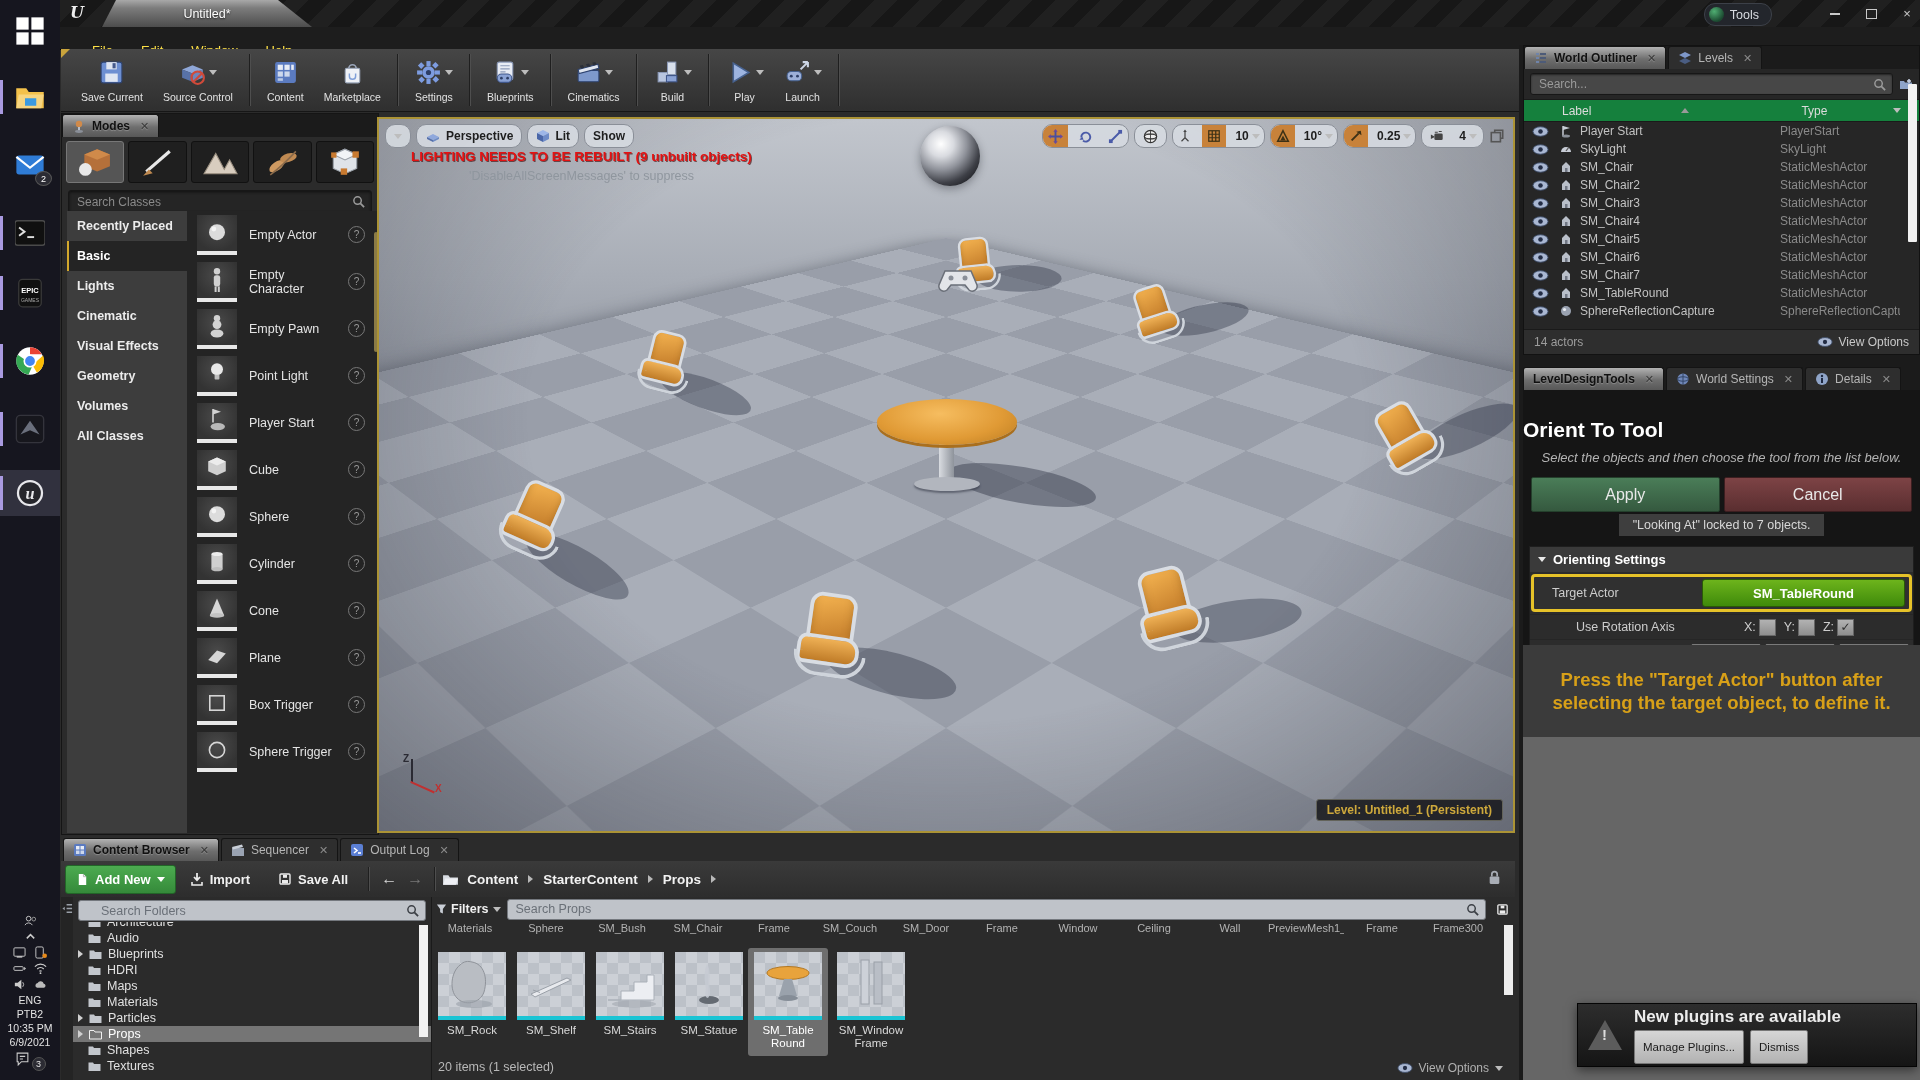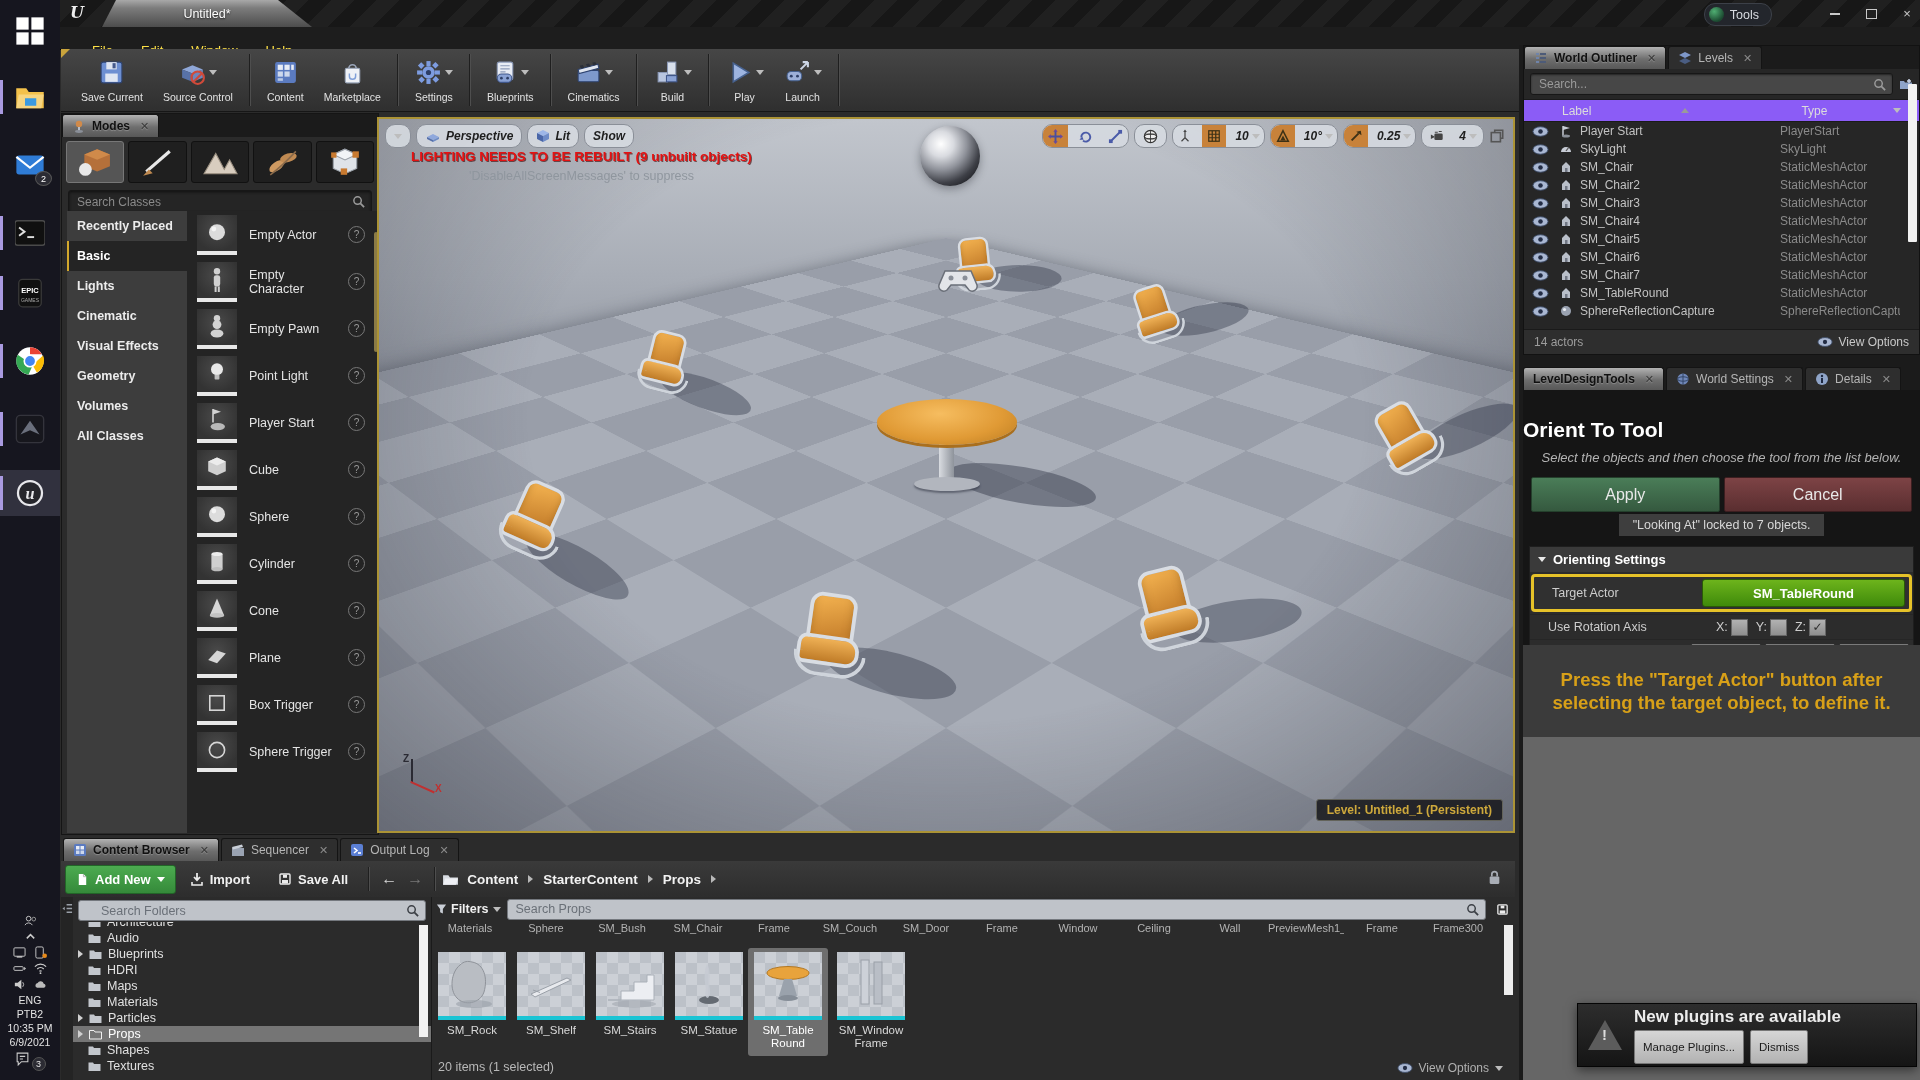--- a/index.html
+++ b/index.html
@@ -86,21 +86,21 @@
   #modescroll{position:absolute;right:0;top:118px;width:4px;height:120px;background:#8a7a46;border-radius:2px;}
 
   
   #viewport{left:317px;top:117px;width:1138px;height:716px;border:2px solid #ab9335;box-sizing:border-box;overflow:hidden;
     background:linear-gradient(180deg,#c2c6cd 0%,#a8adb6 22%,#8b909b 45%,#565a64 78%,#3c3f48 100%);}
   #floor{position:absolute;left:567px;top:400px;width:1680px;height:1680px;margin-left:-840px;margin-top:-840px;
     background:repeating-conic-gradient(#a9aeb8 0% 25%,#999ea9 0% 50%);background-size:240px 240px;
     transform:perspective(1150px) rotateX(63deg) rotateZ(45deg);box-shadow:0 0 80px rgba(40,44,58,.4);}
   #vig{position:absolute;inset:0;background:radial-gradient(ellipse at 50% 42%,transparent 52%,rgba(22,24,34,.38) 100%);}
   .vp-pill{display:flex;align-items:center;background:rgba(213,217,224,.92);border:1px solid #8a8f98;border-radius:10px;height:22px;
-    color:#1e1e1e;font-size:12px;font-weight:bold;padding:0 8px;gap:5px;font-style:italic;}
+    color:#1e1e1e;font-size:12px;font-weight:bold;padding:0 8px;gap:5px;}
   .vp-pill .seg{display:flex;align-items:center;justify-content:center;height:22px;padding:0 5px;}
   .vp-pill .seg.on{background:#c8823a;border-radius:9px 0 0 9px;}
   .vp-pill .seg .ico{width:15px;height:15px;}
   #vphudL{position:absolute;left:6px;top:5px;display:flex;gap:5px;z-index:5;}
   #vphudR{position:absolute;right:8px;top:5px;display:flex;gap:5px;z-index:5;align-items:center;}
   .snapval{font-weight:bold;font-size:12px;color:#1e1e1e;display:flex;align-items:center;gap:3px;padding:0 4px;}
   #warn1{position:absolute;left:32px;top:30px;color:#e51212;font-weight:bold;font-size:13.5px;text-shadow:1px 1px 0 rgba(60,0,0,.6);z-index:5;}
   #warn2{position:absolute;left:90px;top:50px;color:#8f969e;font-size:12.5px;z-index:5;}
   #levelbadge{position:absolute;right:10px;bottom:10px;background:rgba(18,18,22,.82);border:1px solid #63635a;border-radius:3px;
     color:#cda83c;font-size:12px;font-weight:bold;padding:3px 10px;z-index:5;}
@@ -126,21 +126,21 @@
   .chair .rl{position:absolute;left:9px;top:52px;width:52px;height:16px;border:3px solid #cfd4db;border-top:none;border-radius:0 0 26px 26px;}
   .controller{position:absolute;left:556px;top:148px;z-index:3;}
 
   
   #rightcol{left:1459px;top:45px;width:401px;height:1035px;background:#1b1b1b;}
   #outliner{position:absolute;left:4px;top:0;width:397px;height:310px;background:#262626;border:1px solid #121212;box-sizing:border-box;}
   .srow{display:flex;align-items:center;gap:5px;padding:4px 5px 2px 6px;}
   .srow .searchbox{flex:1;margin:0;background:#474747;box-shadow:inset 0 1px 2px #222;}
   .srow .searchbox input{color:#cdcdcd;}
   .srow .searchbox input::placeholder{color:#9a9a9a;}
-  #outhdr{display:flex;background:#8b5cf6;border-top:1px solid #1a1a1a;border-bottom:1px solid #1a1a1a;height:21px;align-items:center;
+  #outhdr{display:flex;background:#15803d;border-top:1px solid #1a1a1a;border-bottom:1px solid #1a1a1a;height:21px;align-items:center;
     color:#dcdcdc;font-size:12px;margin-top:2px;}
   #outrows{position:relative;height:200px;overflow:hidden;}
   .orow{height:18px;display:flex;align-items:center;font-size:12px;}
   .orow .eye{width:17px;height:11px;margin:0 10px 0 8px;}
   .orow .aicon{width:14px;height:14px;margin-right:7px;}
   .orow .alabel{color:#c2c2c2;width:200px;white-space:nowrap;overflow:hidden;}
   .orow .atype{color:#8a8a8a;width:120px;white-space:nowrap;overflow:hidden;}
   #outscroll{position:absolute;right:2px;top:38px;width:9px;height:158px;background:#f2f2f2;border-radius:1px;}
   #outfoot{position:absolute;left:0;right:0;bottom:0;height:24px;background:#2e2e2e;border-top:1px solid #1a1a1a;
     display:flex;align-items:center;justify-content:space-between;padding:0 10px;font-size:12px;color:#9c9c9c;}
@@ -1271,21 +1271,21 @@
           </div>
         <div id="osection">
           <div id="oshdr">
             <span class="caret" style="border-top-color:#e8e8e8;"></span>
             <span>Orienting Settings</span>
           </div>
           <div class="prow" id="targetrow">
             <span class="plabel" style="width:150px;">Target Actor</span>
             <span class="greenbtn">SM_TableRound</span>
           </div>
-          <div class="prow" style="height:24px;">
+          <div class="prow" style="height:24px;padding-left:28px;">
             <span class="plabel">Use Rotation Axis</span>
             <span id="axes" style="display:flex;">
                 <span class="axis">
                   <span>X:</span>
                   <span class="cbox"></span>
                 </span>
                 <span class="axis">
                   <span>Y:</span>
                   <span class="cbox"></span>
                 </span>

